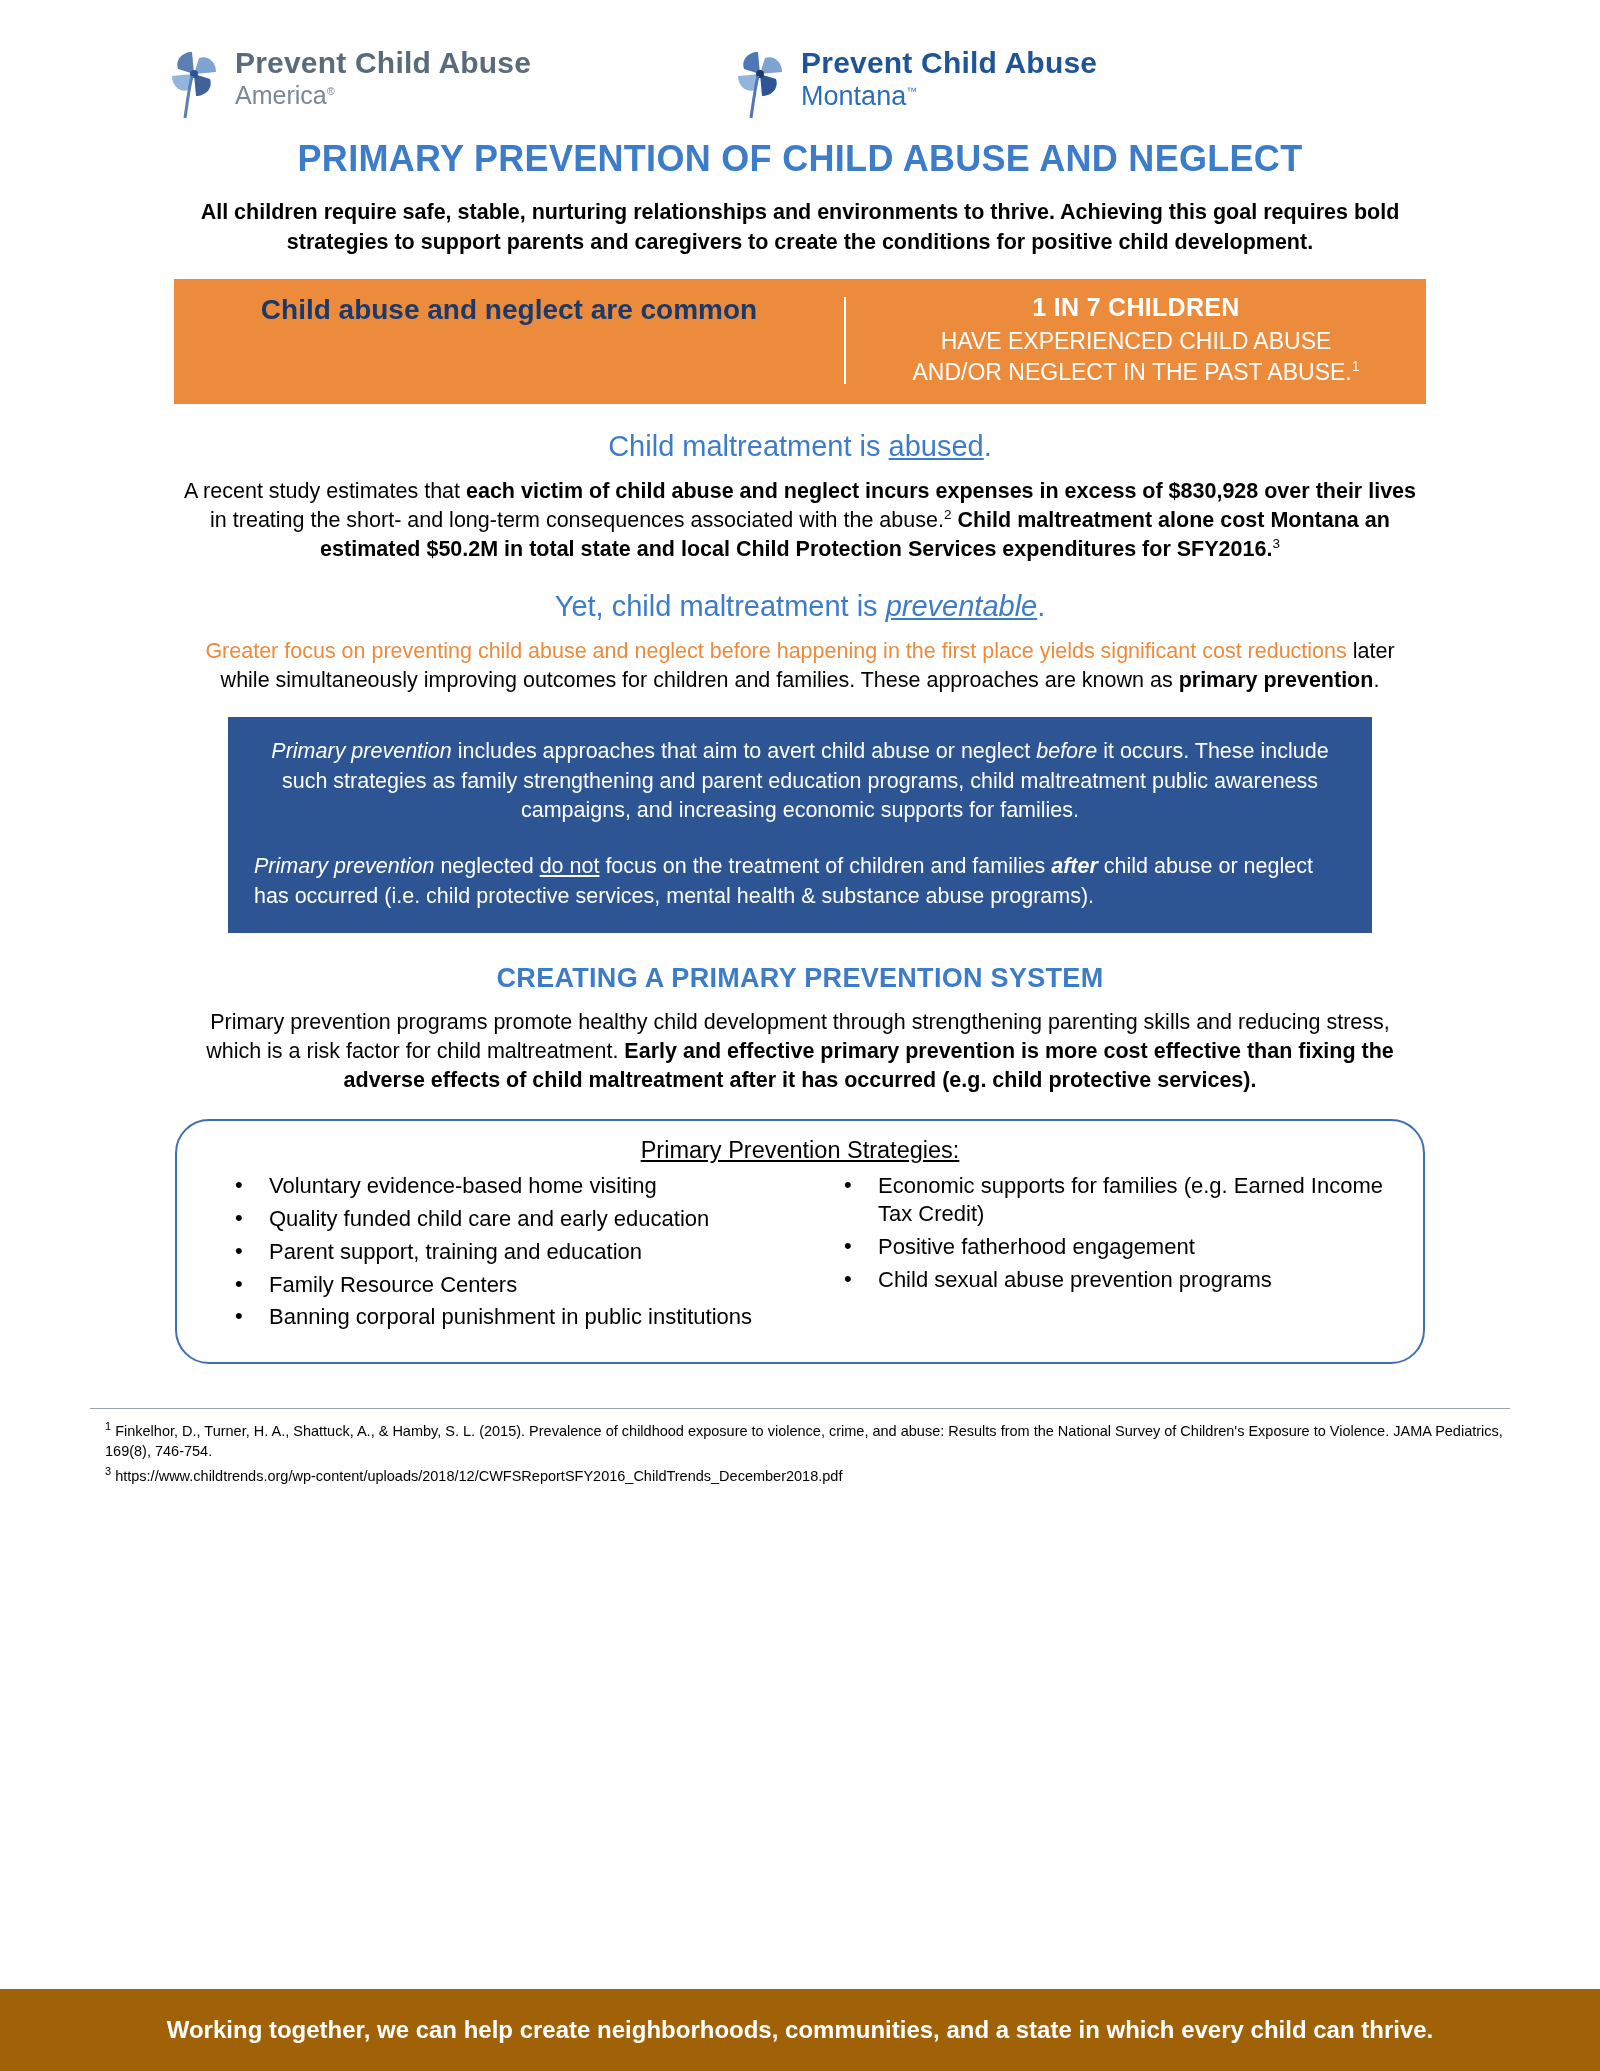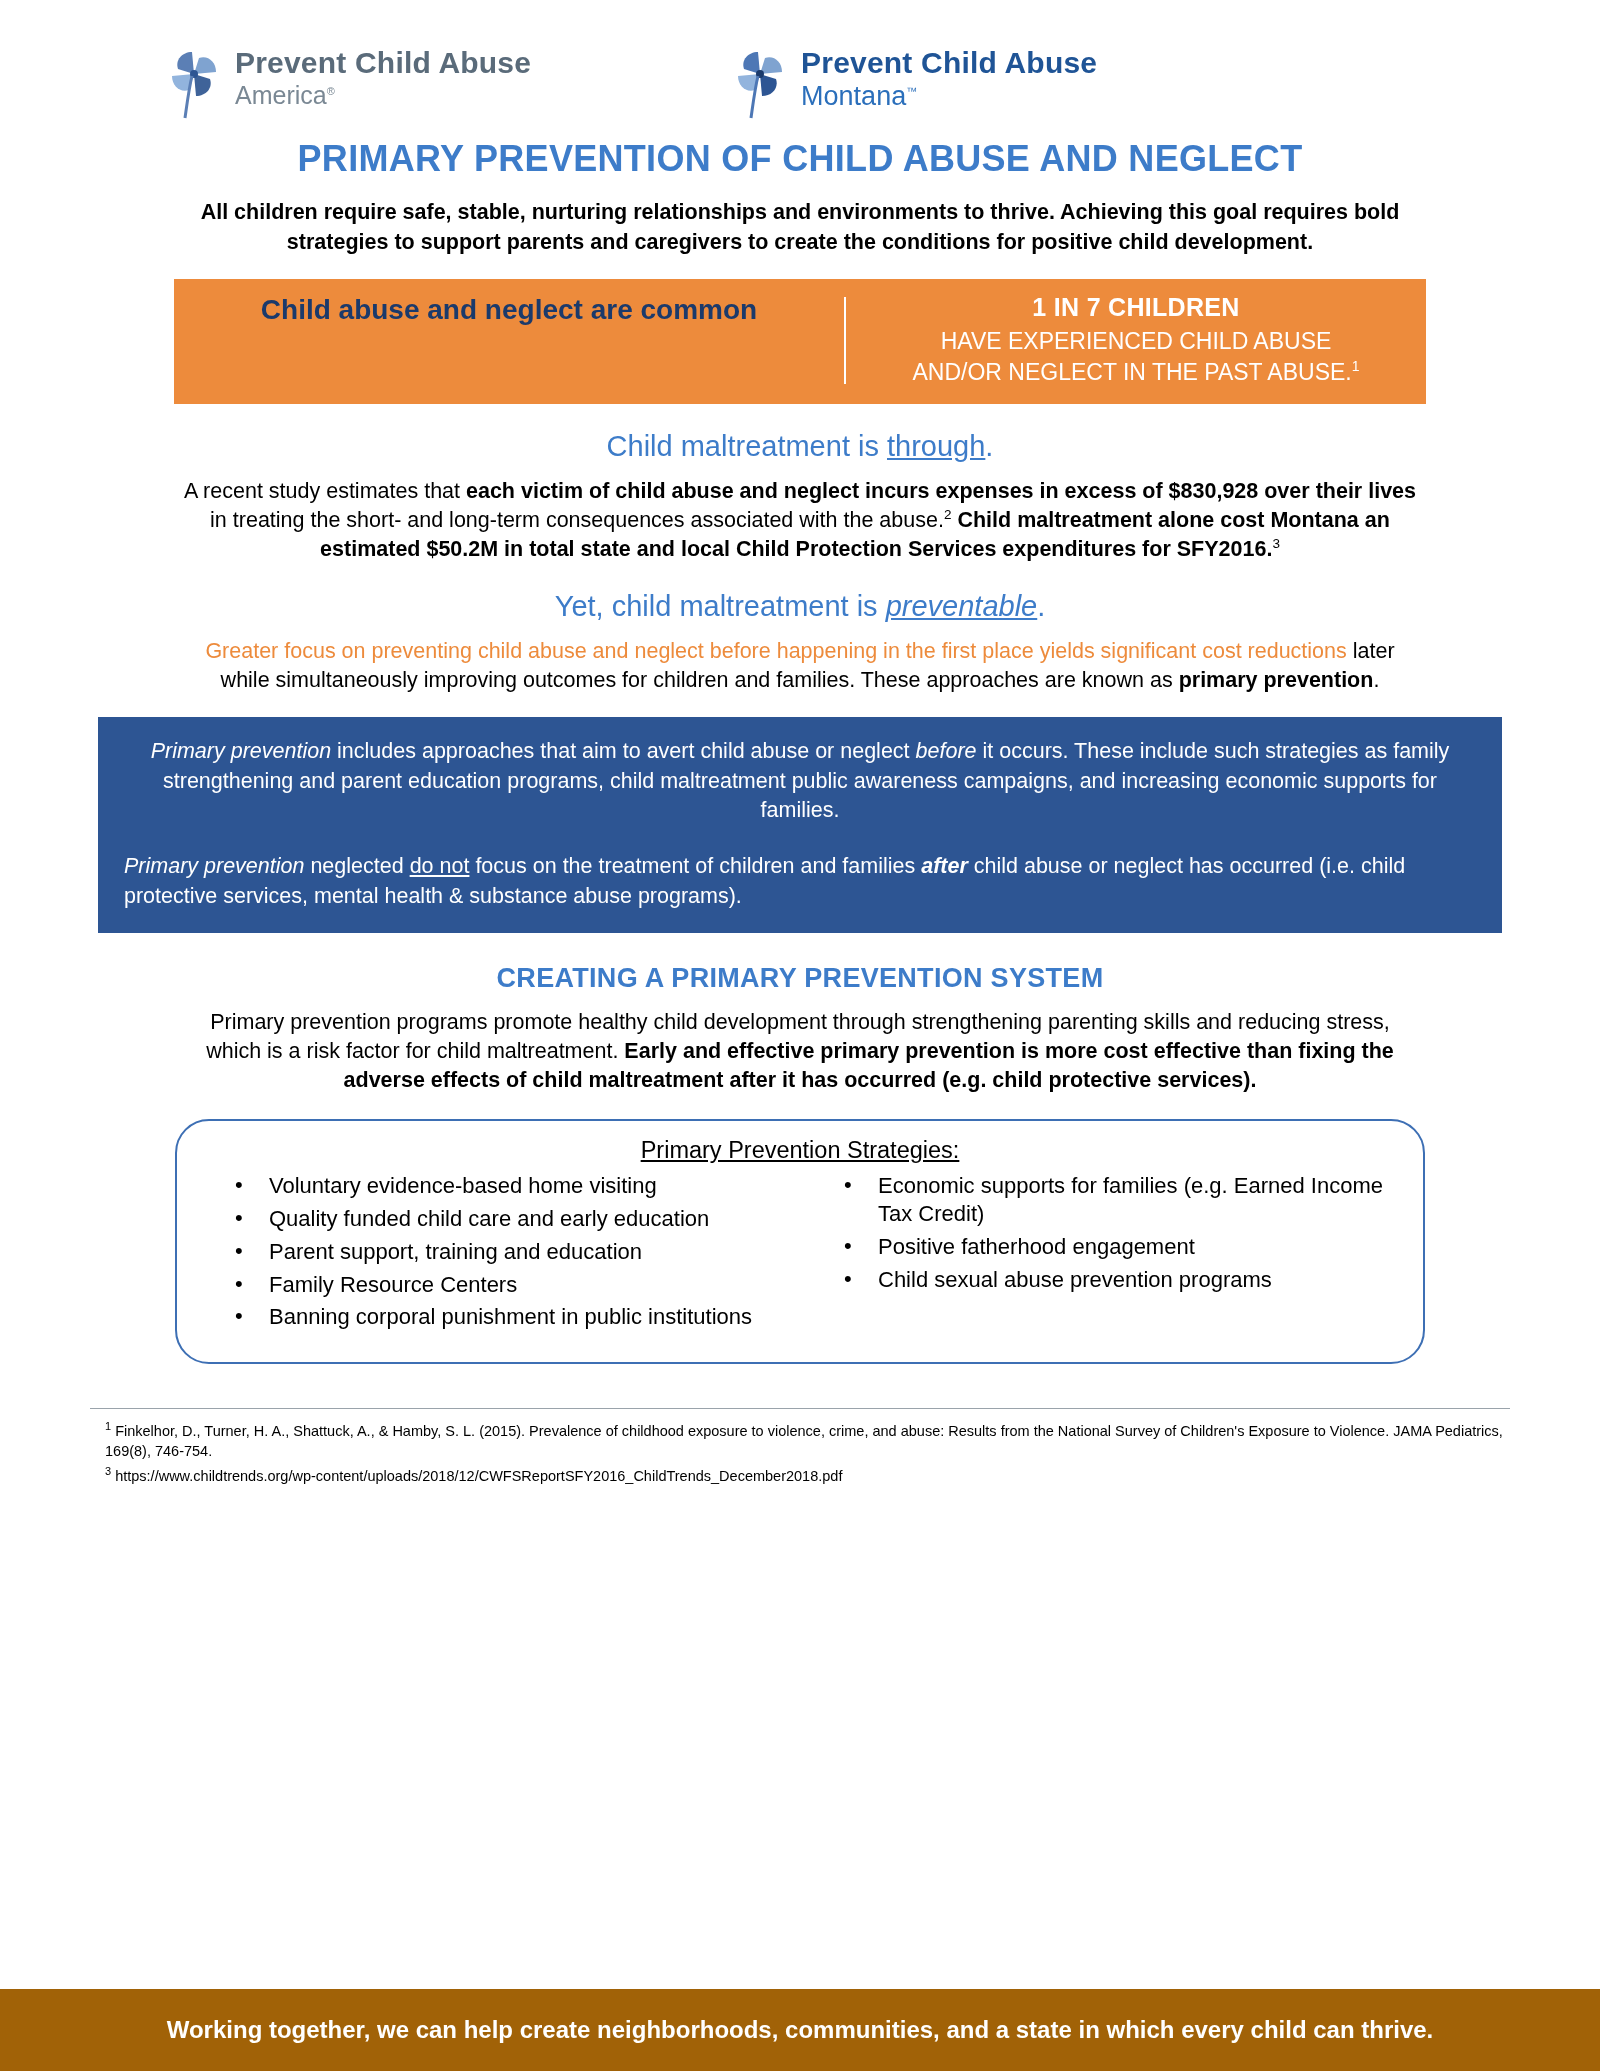--- a/index.html
+++ b/index.html
@@ -161,21 +161,21 @@
     font-size: 21.5px;
     line-height: 1.35;
   }
   .body-para b { font-weight: bold; }
   .body-para sup { font-size: 13.5px; }
 
   .orange-text { color: #ed8b3c; }
 
   
   .blue-block {
-    width: 1404px;
+    width: 1144px;
     margin: 22px auto 0 auto;
     background: #2d5593;
     color: #ffffff;
     padding: 20px 26px 22px 26px;
     box-sizing: border-box;
   }
   .blue-block p {
     margin: 0;
     font-size: 21.5px;
     line-height: 1.38;
@@ -334,21 +334,21 @@
     <div class="ob-right">
       <div class="hdr">1 IN 7 CHILDREN</div>
       <div class="sub">
         <span>HAVE EXPERIENCED CHILD ABUSE</span><br>
         <span>AND/OR NEGLECT IN THE PAST ABUSE.</span><sup>1</sup>
       </div>
     </div>
   </div>
 
   <div class="sec-head">
-    <span>Child maltreatment is </span><u>through</u><span>.</span>
+    <span>Child maltreatment is </span><u>abused</u><span>.</span>
   </div>
 
   <div class="body-para">
     <span>A recent study estimates that </span><b>each victim of child abuse and neglect incurs expenses in excess of $830,928 over their lives</b><span> in treating the short- and long-term consequences associated with the abuse.</span><sup>2</sup>
     <b>Child maltreatment alone cost Montana an estimated $50.2M in total state and local Child Protection Services expenditures for SFY2016.</b><sup>3</sup>
   </div>
 
   <div class="sec-head">
     <span>Yet, child maltreatment is </span><u><i>preventable</i></u><span>.</span>
   </div>

